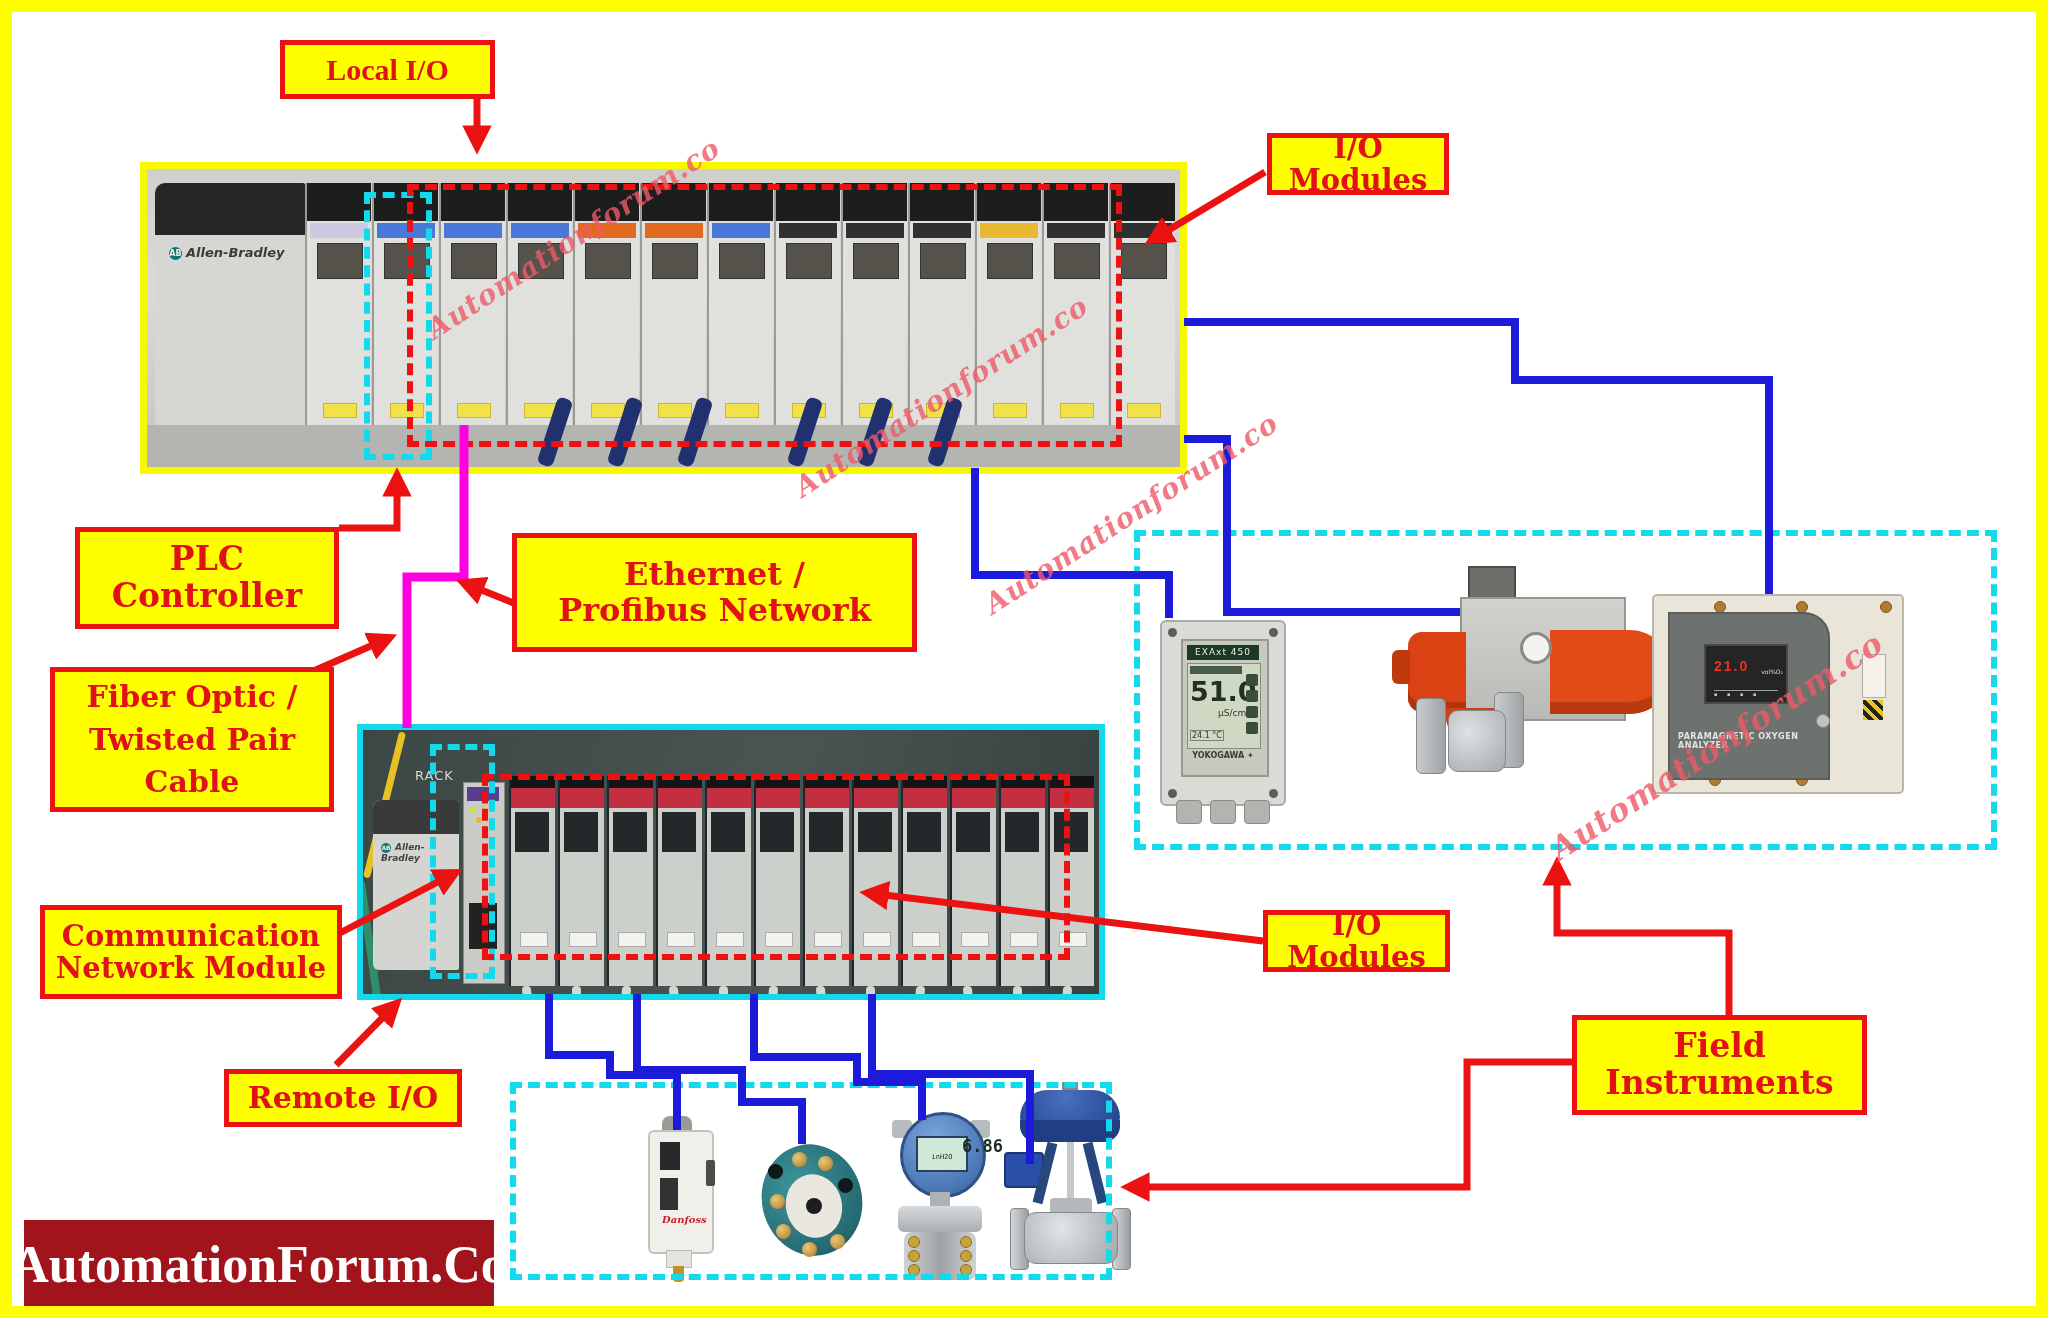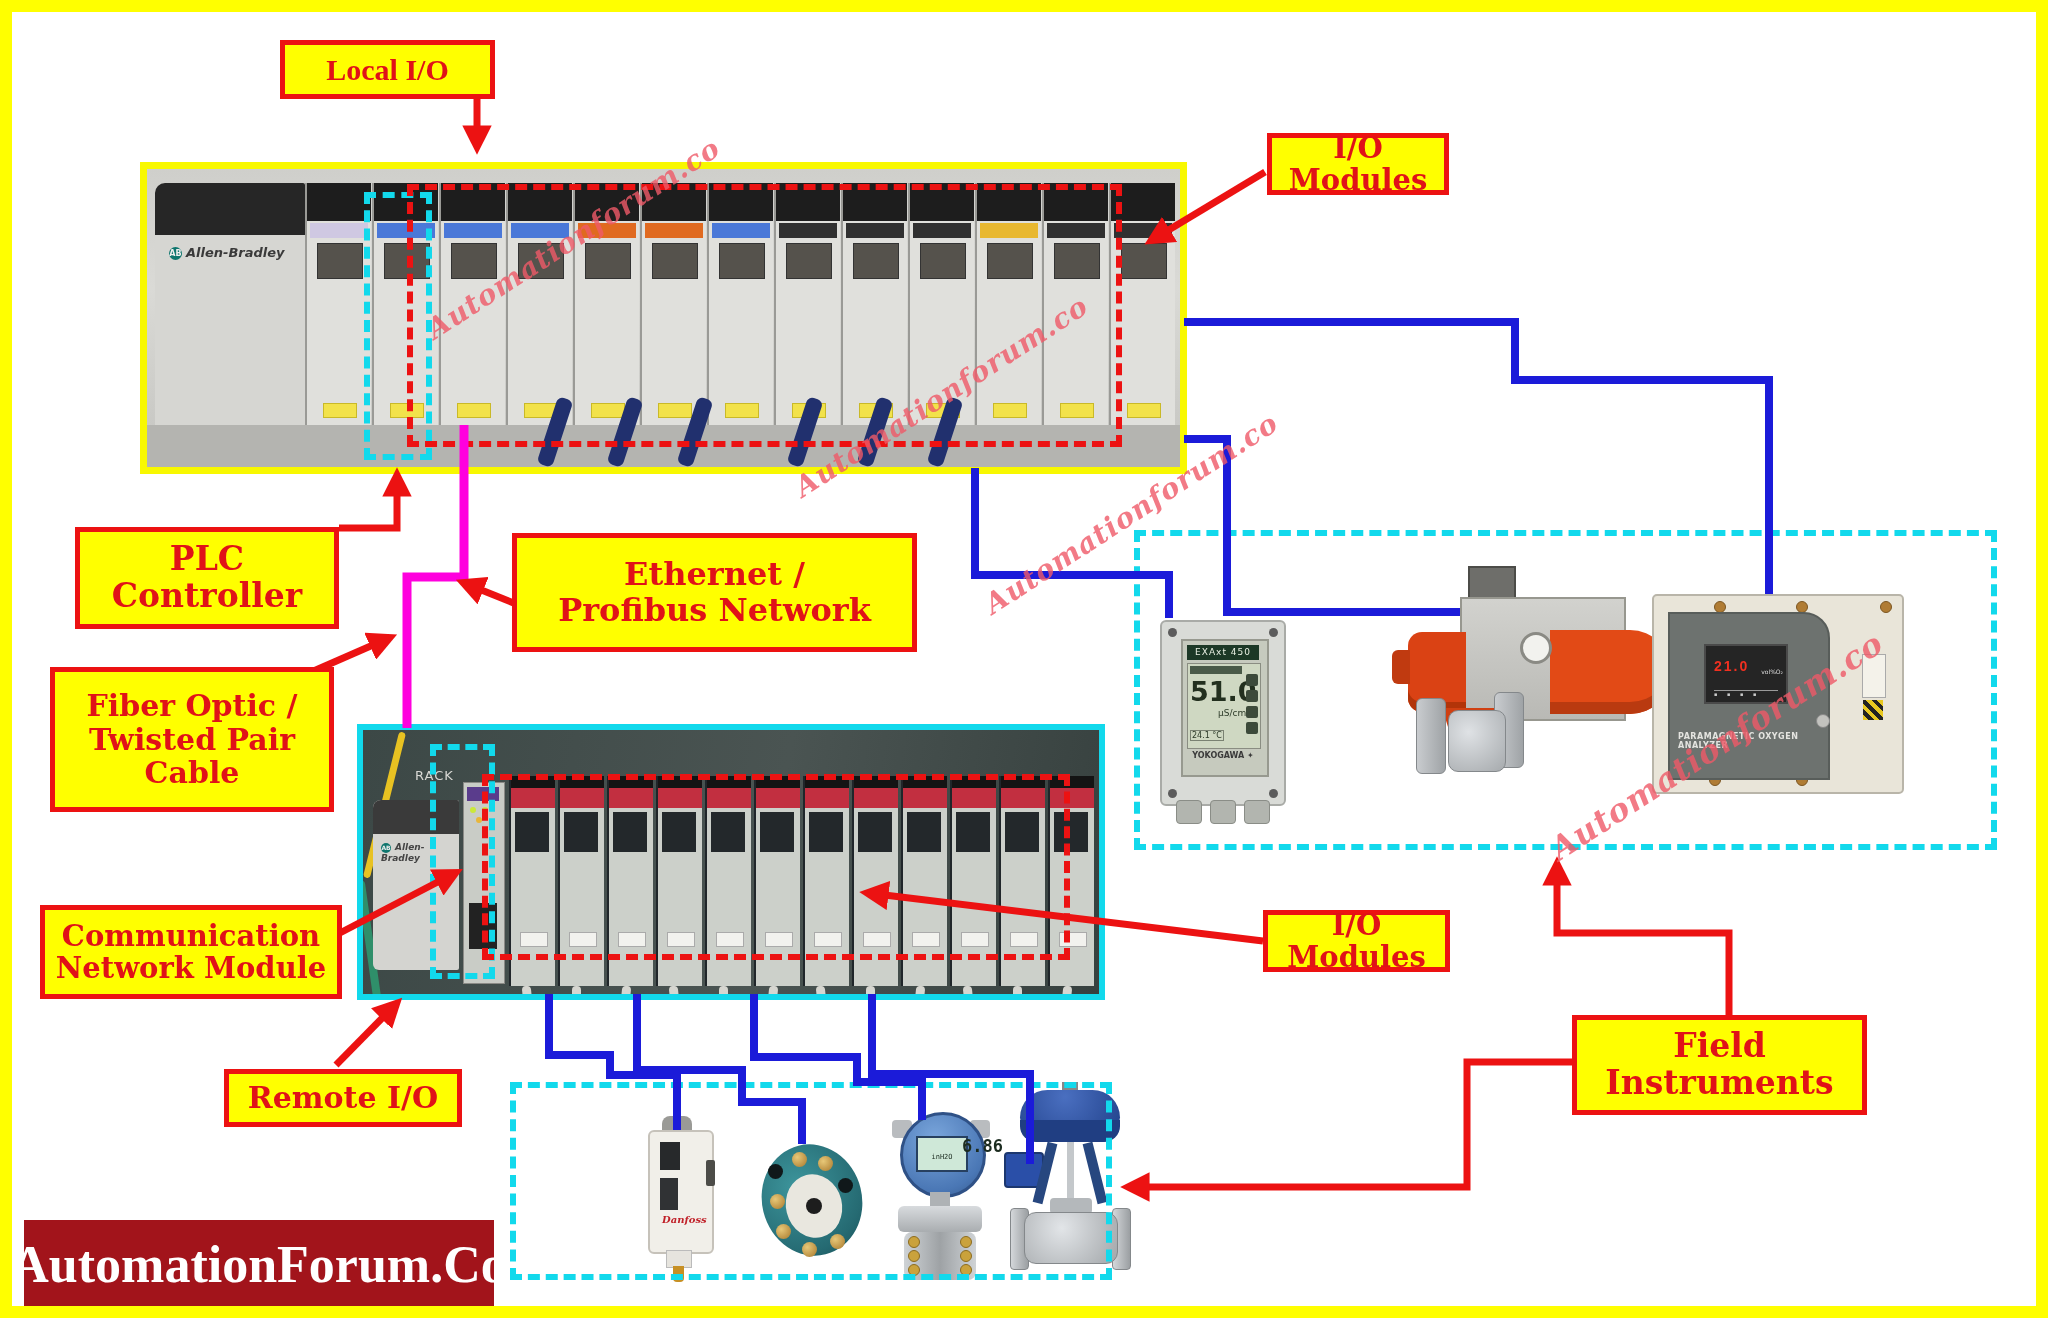--- a/index.html
+++ b/index.html
@@ -521,21 +521,21 @@
     <span>I/O Modules</span>
   </div>
   <div class="lbl" style="left:63px;top:475px;width:264px;height:102px;font-size:33px;margin-top:40px;">
     <span>PLC</span>
       <span>Controller</span>
   </div>
   <div class="lbl" style="left:500px;top:521px;width:405px;height:119px;font-size:32px;">
     <span>Ethernet /</span>
       <span>Profibus Network</span>
   </div>
-  <div class="lbl" style="left:38px;top:655px;width:284px;height:145px;font-size:30px;">
+  <div class="lbl" style="left:38px;top:655px;width:284px;height:145px;font-size:30px;gap:9px;">
     <span>Fiber Optic /</span>
       <span>Twisted Pair</span>
       <span>Cable</span>
   </div>
   <div class="lbl" style="left:28px;top:893px;width:302px;height:94px;font-size:29px;">
     <span>Communication</span>
       <span>Network Module</span>
   </div>
   <div class="lbl" style="left:212px;top:1057px;width:238px;height:58px;font-size:30px;">
     <span>Remote I/O</span>

